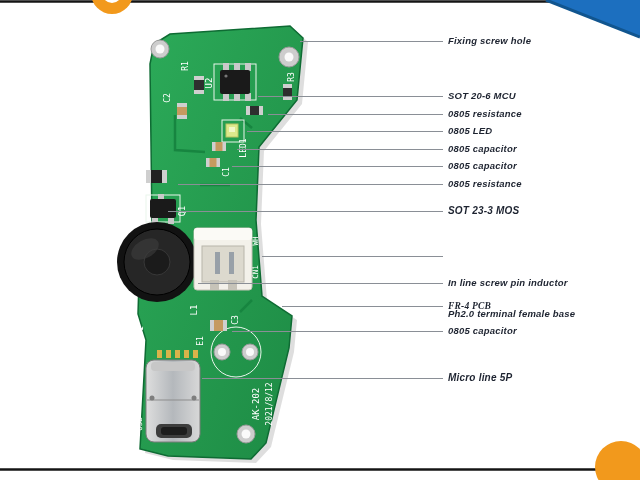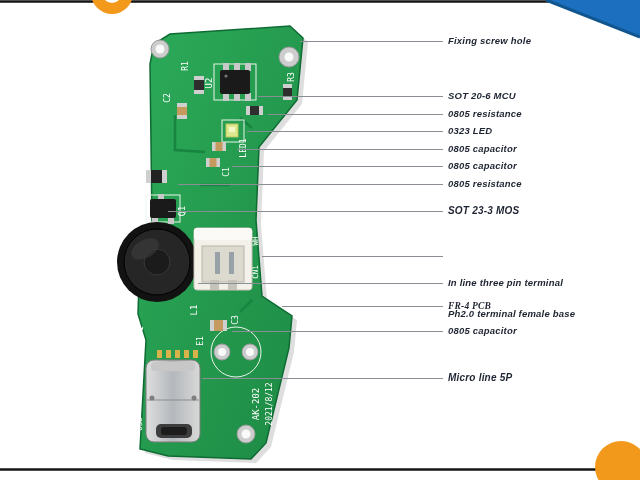--- a/index.html
+++ b/index.html
@@ -222,24 +222,24 @@
   <div class="leader" style="top:211px;left:168px;width:275px;"></div>
   <div class="leader" style="top:256px;left:262px;width:181px;"></div>
   <div class="leader" style="top:283px;left:198px;width:245px;"></div>
   <div class="leader" style="top:306px;left:282px;width:161px;"></div>
   <div class="leader" style="top:331px;left:232px;width:211px;"></div>
   <div class="leader" style="top:378px;left:202px;width:241px;"></div>
 
   <div class="ann" style="top:35px;">Fixing screw hole</div>
   <div class="ann" style="top:90px;">SOT 20-6 MCU</div>
   <div class="ann" style="top:108px;">0805 resistance</div>
-  <div class="ann" style="top:125px;">0323 LED</div>
+  <div class="ann" style="top:125px;">0805 LED</div>
   <div class="ann" style="top:143px;">0805 capacitor</div>
   <div class="ann" style="top:160px;">0805 capacitor</div>
   <div class="ann" style="top:178px;">0805 resistance</div>
   <div class="ann big" style="top:203px;">SOT 23-3 MOS</div>
   <div class="ann" style="top:264px;margin-top:44px;">Ph2.0 terminal female base</div>
-  <div class="ann" style="top:277px;">In line three pin terminal</div>
+  <div class="ann" style="top:277px;">In line screw pin inductor</div>
   <div class="ann" style="top:300px;font-family:Liberation Serif, serif;">FR-4 PCB</div>
   <div class="ann" style="top:325px;">0805 capacitor</div>
   <div class="ann big" style="top:370px;">Micro line 5P</div>
 
 </div>
 
 </body></html>

